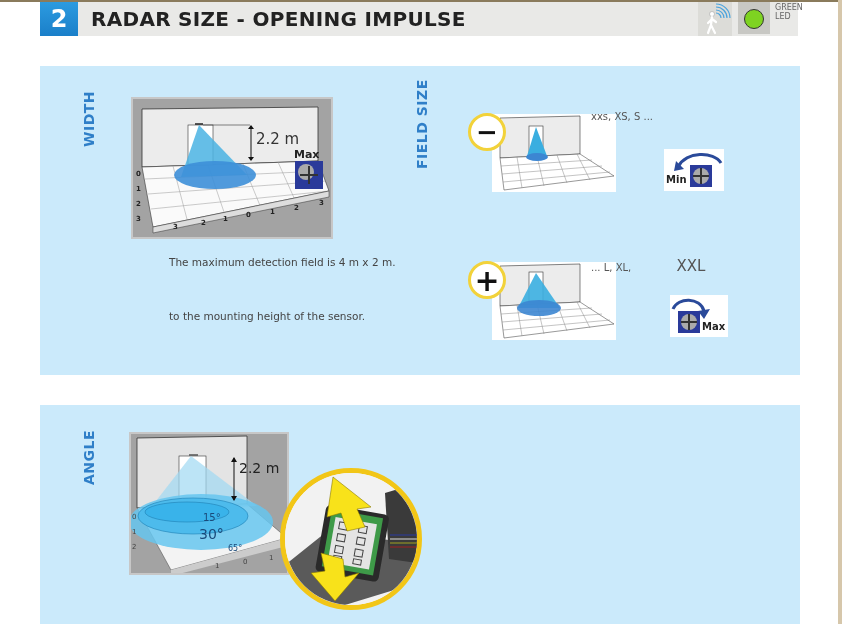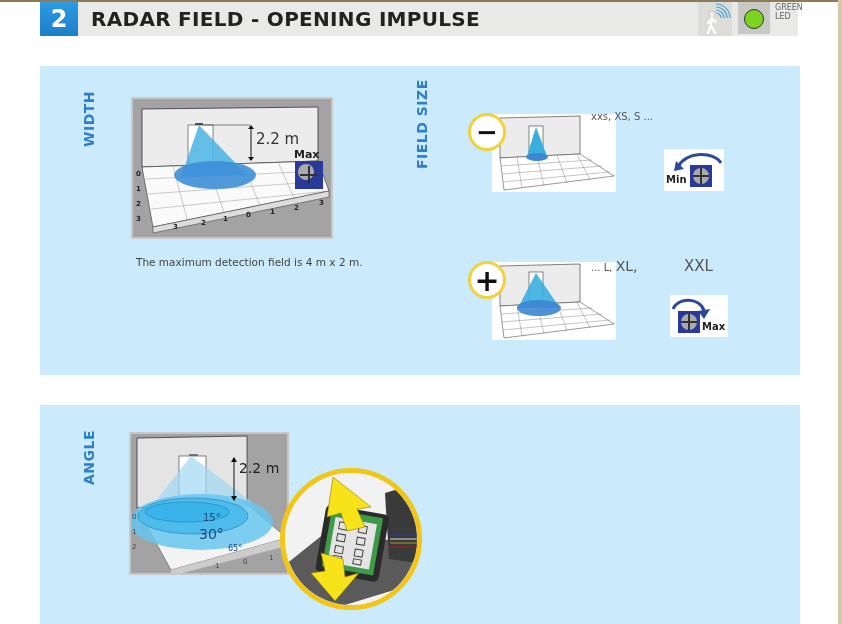--- a/index.html
+++ b/index.html
@@ -27,21 +27,21 @@
   .panel { position:absolute; left:40px; width:760px; background:#cbeafb; }
   .panel-1 { top:66px; height:309px; }
   .panel-2 { top:405px; height:219px; }
 
   .vlabel { position:absolute; color:#2f7fc8; font-weight:bold; font-size:14px;
     transform-origin:left top; transform:rotate(-90deg); white-space:nowrap; letter-spacing:0.5px; }
 
   .img-frame { position:absolute; background:#a3a3a3; border:2px solid #c7c7c7; box-sizing:border-box; overflow:hidden; }
   .img-plain { position:absolute; background:#fff; overflow:hidden; }
 
-  .desc { position:absolute; font-size:10.5px; color:#444; line-height:20px; }
+  .desc { position:absolute; font-size:10.5px; color:#444; line-height:20px;margin-left:33px; }
 
   .size-text { position:absolute; color:#555; white-space:nowrap; }
 
   .circle-btn { position:absolute; width:38px; height:38px; border-radius:50%;
     background:#fff; border:3px solid #f2d23a; box-sizing:border-box;
     display:flex; align-items:center; justify-content:center; font-weight:bold; color:#111; font-size:26px; }
 
   .knob-box { position:absolute; background:#fff; width:60px; height:42px; }
   .knob-box .lbl { position:absolute; font-weight:bold; font-size:10px; color:#222; }
   .knob { position:absolute; width:22px; height:22px; background:#2a3a9a; }
@@ -53,21 +53,21 @@
     border:5px solid #f2c617; box-sizing:border-box; background:#f4f4f4; overflow:hidden; }
 </style>
 </head>
 <body>
 
 <div class="topline"></div>
 <div class="rightedge"></div>
 
 <div class="header">
   <div class="num-badge">2</div>
-  <div class="page-title">RADAR FIELD - OPENING IMPULSE</div>
+  <div class="page-title">RADAR SIZE - OPENING IMPULSE</div>
 
   <div class="radar-icon-box">
     <svg width="34" height="34" viewBox="0 0 34 34">
       <path d="M18 2 A14 14 0 0 1 32 16" fill="none" stroke="#4aa3dd" stroke-width="1.2"></path>
       <path d="M18 5 A11 11 0 0 1 29 16" fill="none" stroke="#4aa3dd" stroke-width="1.2"></path>
       <path d="M18 8 A8 8 0 0 1 26 16" fill="none" stroke="#4aa3dd" stroke-width="1.2"></path>
       <path d="M18 11 A5 5 0 0 1 23 16" fill="none" stroke="#4aa3dd" stroke-width="1.2"></path>
       <circle cx="14" cy="12" r="2.5" fill="#fff" stroke="#999" stroke-width="0.5"></circle>
       <path d="M14 15 L13 23 L10 31 M13 23 L17 31 M14 17 L10 21 M14 17 L18 20" fill="none" stroke="#fff" stroke-width="2.2" stroke-linecap="round"></path>
     </svg>
@@ -125,20 +125,21 @@
       <span style="position:absolute;left:90px;top:116px;">1</span>
       <span style="position:absolute;left:113px;top:112px;">0</span>
       <span style="position:absolute;left:137px;top:109px;">1</span>
       <span style="position:absolute;left:161px;top:105px;">2</span>
       <span style="position:absolute;left:186px;top:100px;">3</span>
     </div>
   </div>
 
   <div class="desc" style="left:96px; top:186px;">The maximum detection field is 4 m x 2 m.</div>
   <div class="desc" style="left:96px; top:240px;">
+    <div>to the mounting height of the sensor.</div>
   </div>
 
   <div class="vlabel" style="left:374px; top:103px;">FIELD SIZE</div>
 
   <div class="img-plain" style="left:452px; top:48px; width:124px; height:78px;">
     <svg width="124" height="78" viewBox="0 0 124 78">
       <polygon points="8,4 88,2 88,40 8,44" fill="#ececec" stroke="#333" stroke-width="0.6"></polygon>
       <polygon points="8,44 88,40 122,62 12,76" fill="#fff" stroke="#333" stroke-width="0.5"></polygon>
       <g stroke="#888" stroke-width="0.5">
         <line x1="9" y1="52" x2="100" y2="46"></line>
@@ -182,21 +183,21 @@
           <line x1="65" y1="41" x2="75" y2="69"></line>
           <line x1="85" y1="40" x2="98" y2="66"></line>
       </g>
       <rect x="37" y="10" width="14" height="30" fill="#fff" stroke="#333" stroke-width="0.6"></rect>
       <polygon points="44,11 26,46 68,46" fill="#3aaee0" opacity="0.9"></polygon>
       <ellipse cx="47" cy="46" rx="22" ry="8" fill="#3c86d2" opacity="0.9"></ellipse>
     </svg>
   </div>
   <div class="circle-btn" style="left:428px; top:195px; font-size:30px;">+</div>
   <div class="size-text" style="left:551px; top:190px;">
-    <span style="font-size:10px;">... L, </span><span style="font-size:14px;">XL, </span><span style="font-size:15px;margin-left:42px;">XXL</span>
+    <span style="font-size:10px;">... L, </span><span style="font-size:10px;">XL, </span><span style="font-size:15px;margin-left:42px;">XXL</span>
   </div>
 
   <div class="knob-box" style="left:630px; top:229px; width:58px;">
     <svg width="58" height="42" viewBox="0 0 58 42" style="position:absolute;left:0;top:0;">
       <path d="M3 14 C 8 2, 30 2, 34 16" fill="none" stroke="#2a4a9a" stroke-width="3"></path>
       <polygon points="28,16 40,14 34,24" fill="#2a4a9a"></polygon>
     </svg>
     <div class="knob" style="left:8px; top:16px;">
         <div class="cross-h"></div>
         <div class="cross-v"></div>

